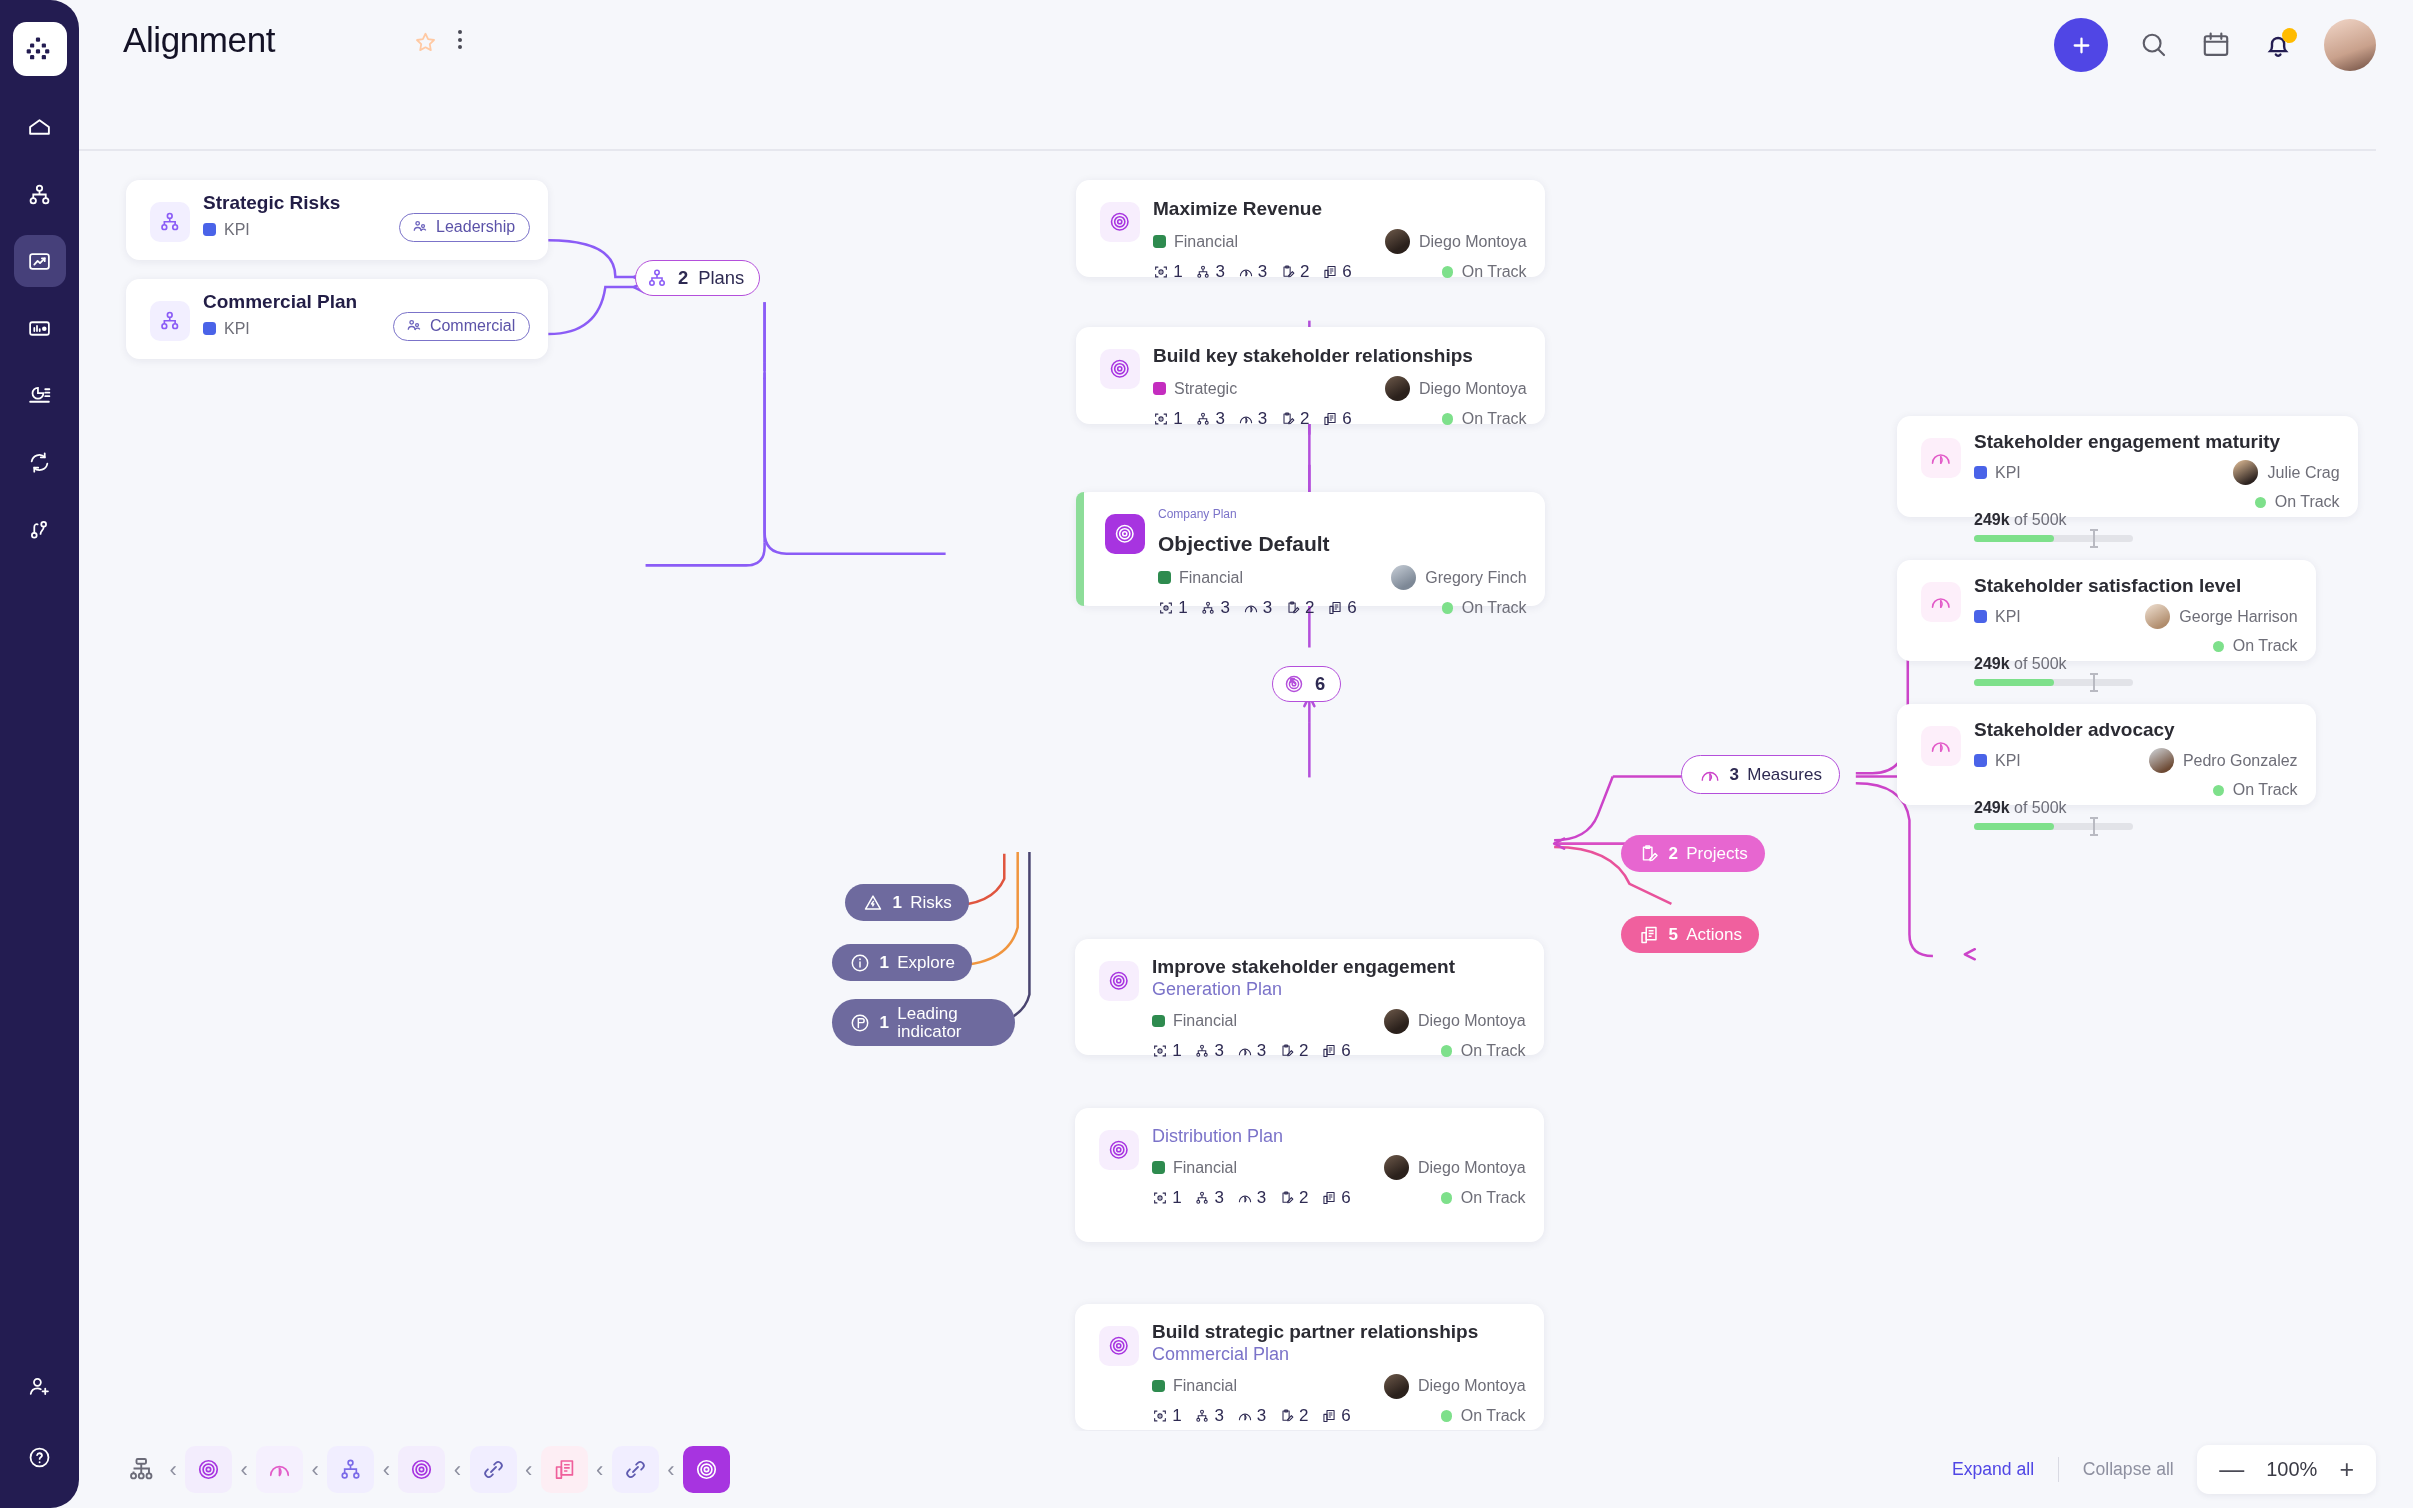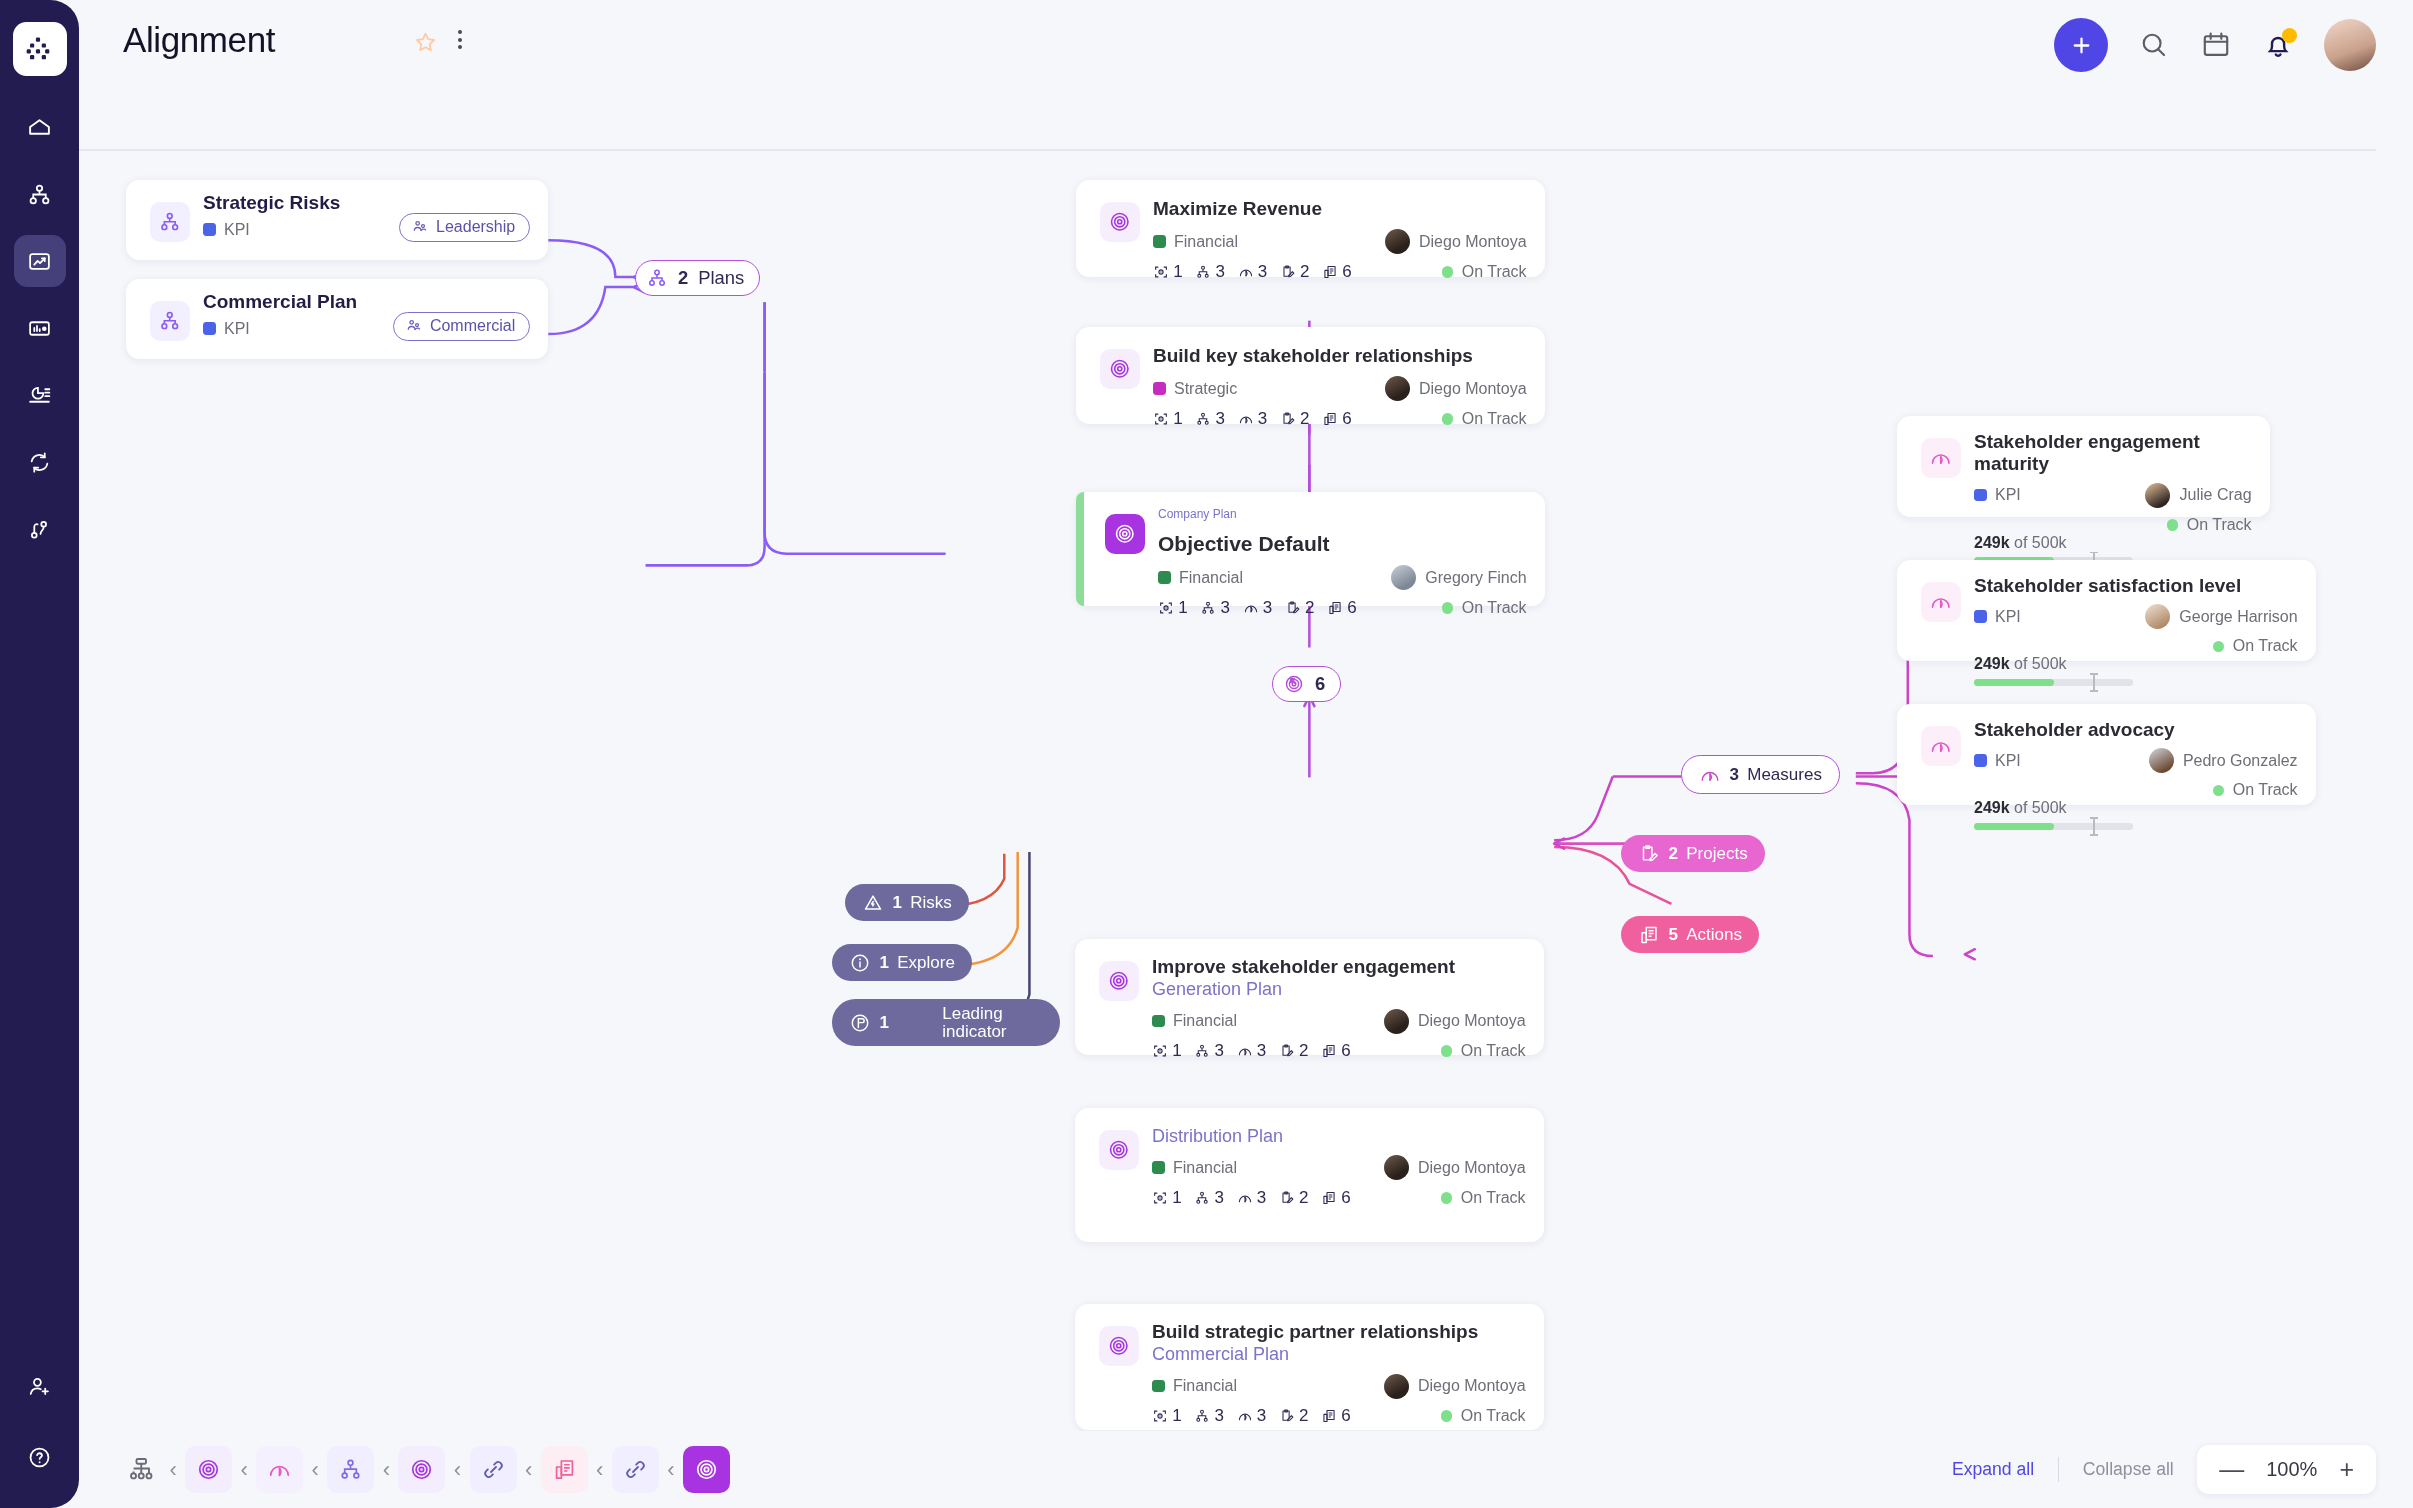--- a/index.html
+++ b/index.html
@@ -692,21 +692,21 @@
         </svg>
       <b>1</b>
       <span>Explore</span>
     </div>
     <div class="pill pill-solid-purple pill-lead" style="left:753px; top:846px; padding:5.9px 17px;">
       <svg width="22" height="22" viewBox="0 0 24 24" fill="none" stroke="#fff" stroke-width="1.6" stroke-linecap="round">
           <circle cx="12" cy="12" r="8.4"></circle>
           <path d="M10.2 17V7.4h4.2a2.1 2.1 0 0 1 0 4.2h-4.2"></path>
         </svg>
       <b>1</b>
-      <span style="max-width:101px; white-space:normal;margin-left:45px;">Leading indicator</span>
+      <span style="max-width:101px; white-space:normal;">Leading indicator</span>
     </div>
 
     <div class="pill pill-outline" style="left:1602px; top:602px;">
       <svg width="22" height="22" viewBox="0 0 24 24" fill="none" stroke="#cc44c9" stroke-width="1.6" stroke-linecap="round">
           <path d="M3.6 17.6a8.4 8.4 0 0 1 16.8 0"></path>
           <path d="M12 17.6V11"></path>
           <path d="M12 11c1.8 1.8 1.8 4.6 0 6.6"></path>
         </svg>
       <b>3</b>
       <span>Measures</span>
@@ -732,21 +732,21 @@
 
     <div class="pill-count" style="left:1192px; top:838px;">
       <svg width="22" height="22" viewBox="0 0 24 24" fill="none" stroke="#b44fdb" stroke-width="1.6">
           <circle cx="12" cy="12" r="8.2"></circle>
           <circle cx="12" cy="12" r="5"></circle>
           <circle cx="12" cy="12" r="2"></circle>
         </svg>
       <span>14</span>
     </div>
 
-    <div class="card" style="left:1818px; top:263px; width:373px; height:101px;">
+    <div class="card" style="left:1818px; top:263px; width:461px; height:101px;">
       <div class="card-ic ic-measure">
         <svg width="23.5" height="23.5" viewBox="0 0 24 24" fill="none" stroke="#e25bc8" stroke-width="1.6" stroke-linecap="round">
             <path d="M3.6 17.6a8.4 8.4 0 0 1 16.8 0"></path>
             <path d="M12 17.6V11"></path>
             <path d="M12 11c1.8 1.8 1.8 4.6 0 6.6"></path>
           </svg>
       </div>
       <div class="card-body" style="top:15px;">
         <div class="c-title">Stakeholder engagement maturity</div>
         <div class="c-meta" style="margin-top:6.7px;">

